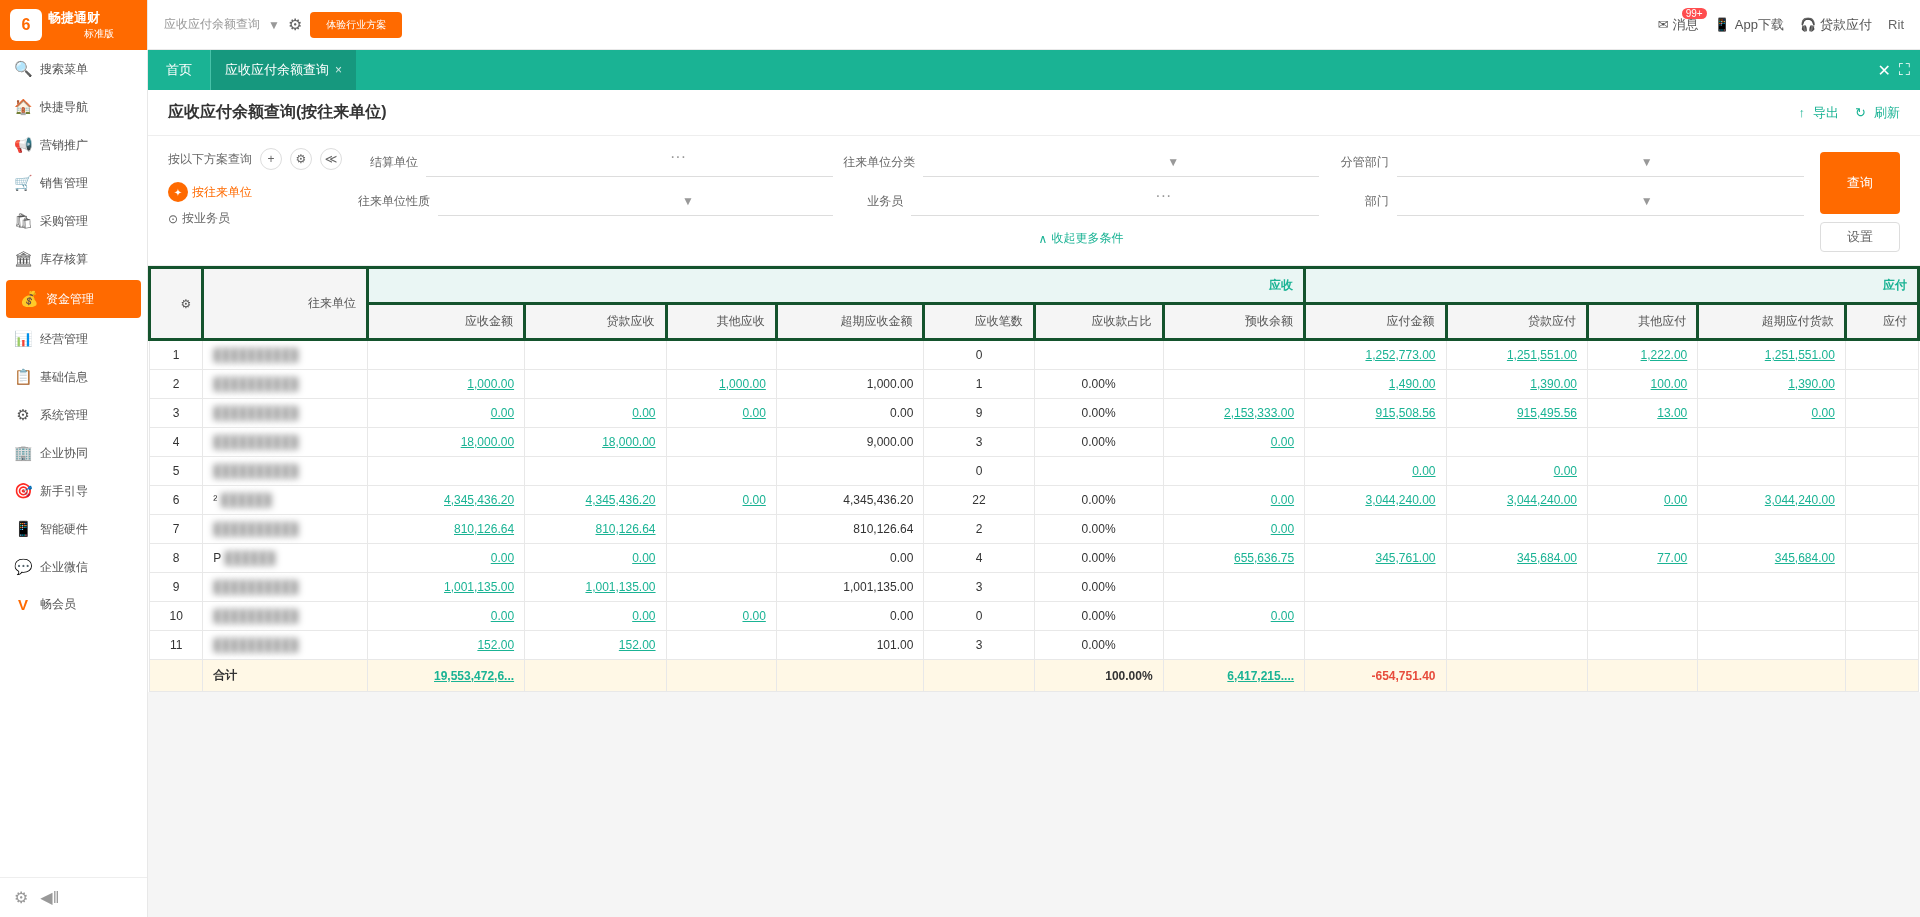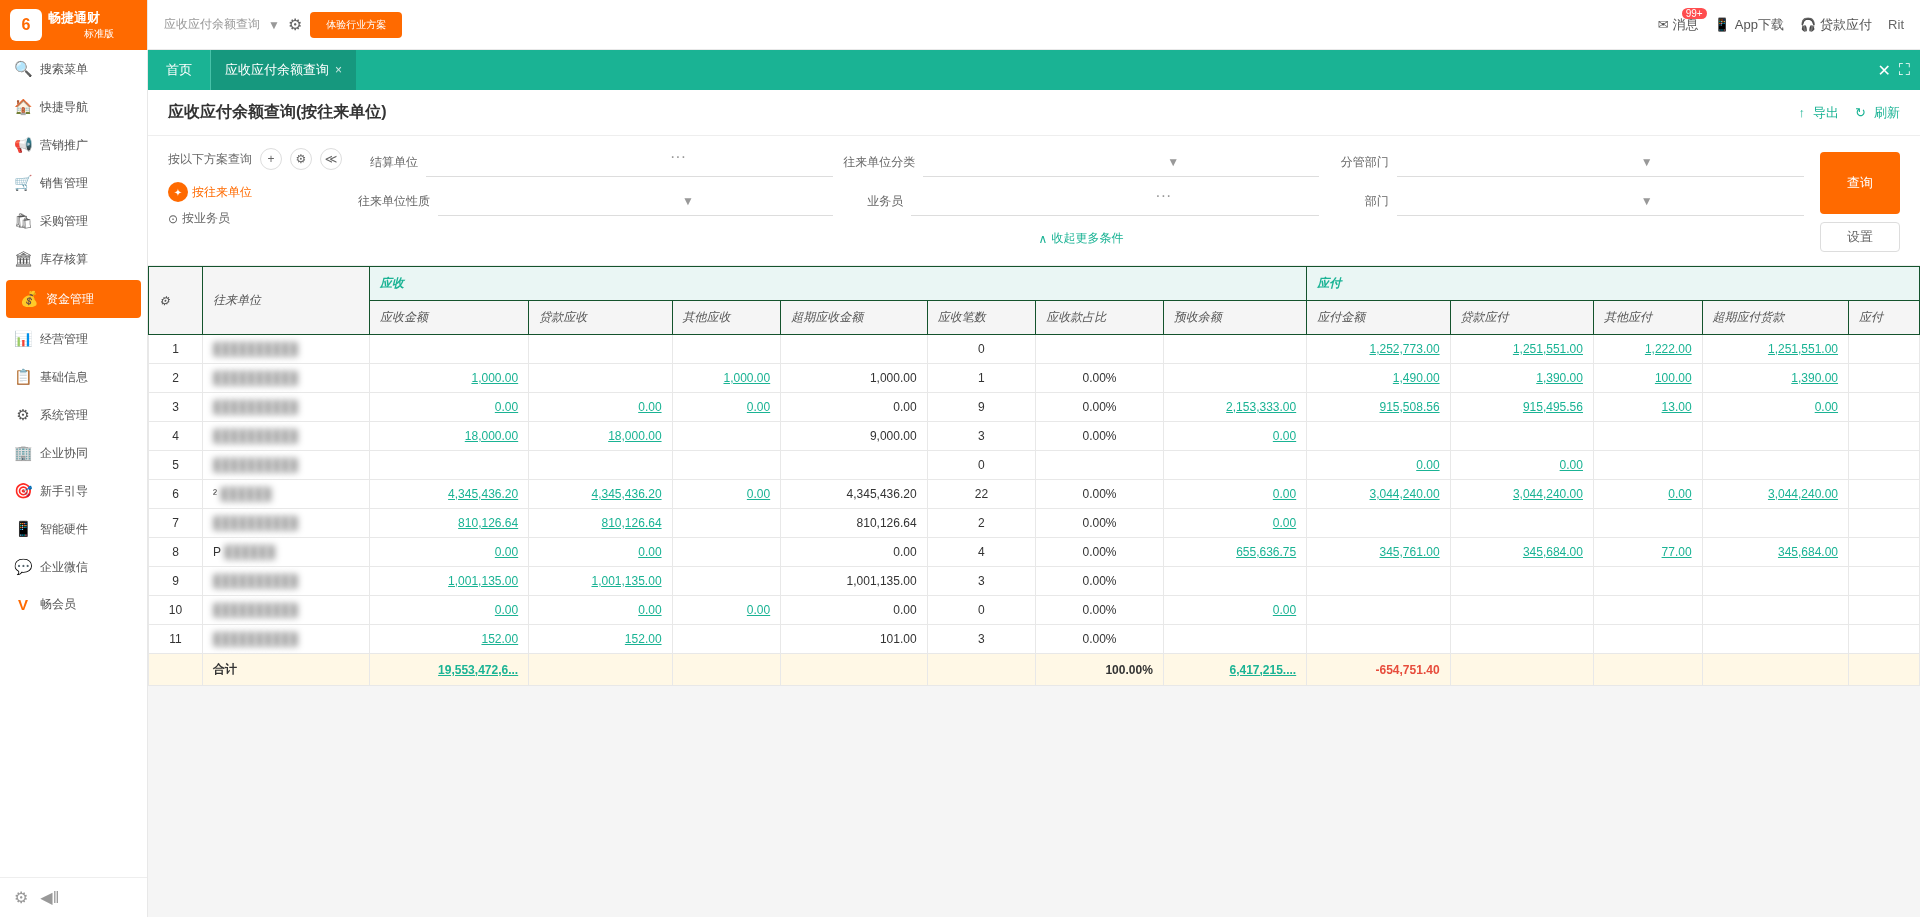--- a/index.html
+++ b/index.html
@@ -120,22 +120,22 @@
     }
     .set-btn {
       background: #fff; color: #666; border: 1px solid #ddd; padding: 5px 16px;
       border-radius: 4px; cursor: pointer; font-size: 13px;
     }
 
     
     .table-container { background: #fff; margin: 0; overflow-x: auto; }
     .data-table { width: 100%; border-collapse: collapse; font-size: 12px; }
     .data-table th {
-      background: #f5f5f5; padding: 8px 10px; text-align: left;
-      border: 1px solid #14532d; color: #555; font-weight: normal; white-space: nowrap; font-style: italic;
+      background: #f5f5f5; padding: 8px 10px; text-align: right;
+      border: 3px solid #14532d; color: #555; font-weight: normal; white-space: nowrap;
     }
     .data-table th.group-header { background: #eaf6f4; color: #1ab394; font-weight: bold; }
     .data-table td {
       padding: 7px 10px; border: 1px solid #e8e8e8; text-align: right; white-space: nowrap; color: #333;
     }
     .data-table td.name-col { text-align: left; }
     .data-table td.center { text-align: center; }
     .data-table .link-val { color: #1ab394; text-decoration: underline; cursor: pointer; }
     .data-table .footer-row td { background: #fff8e6; font-weight: bold; color: #333; }
     .row-num { color: #999; text-align: center; }

